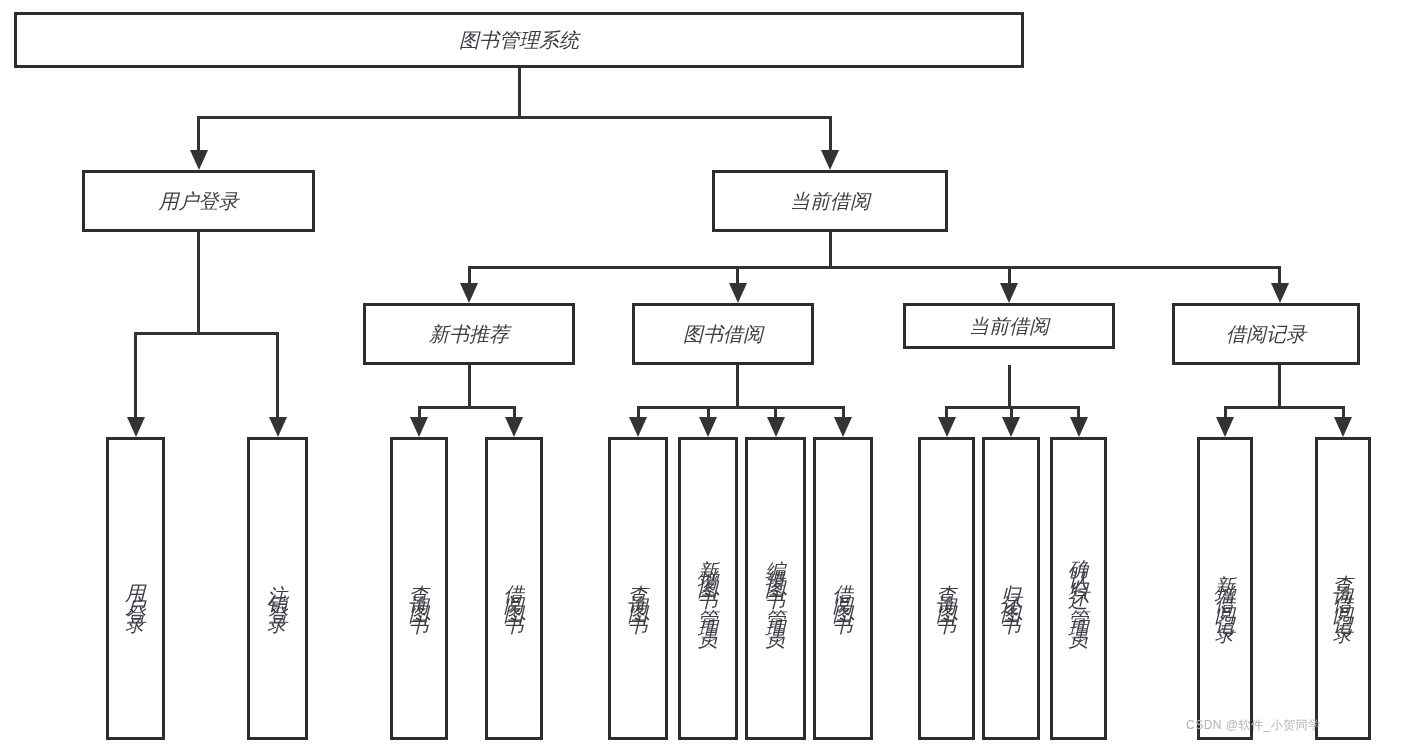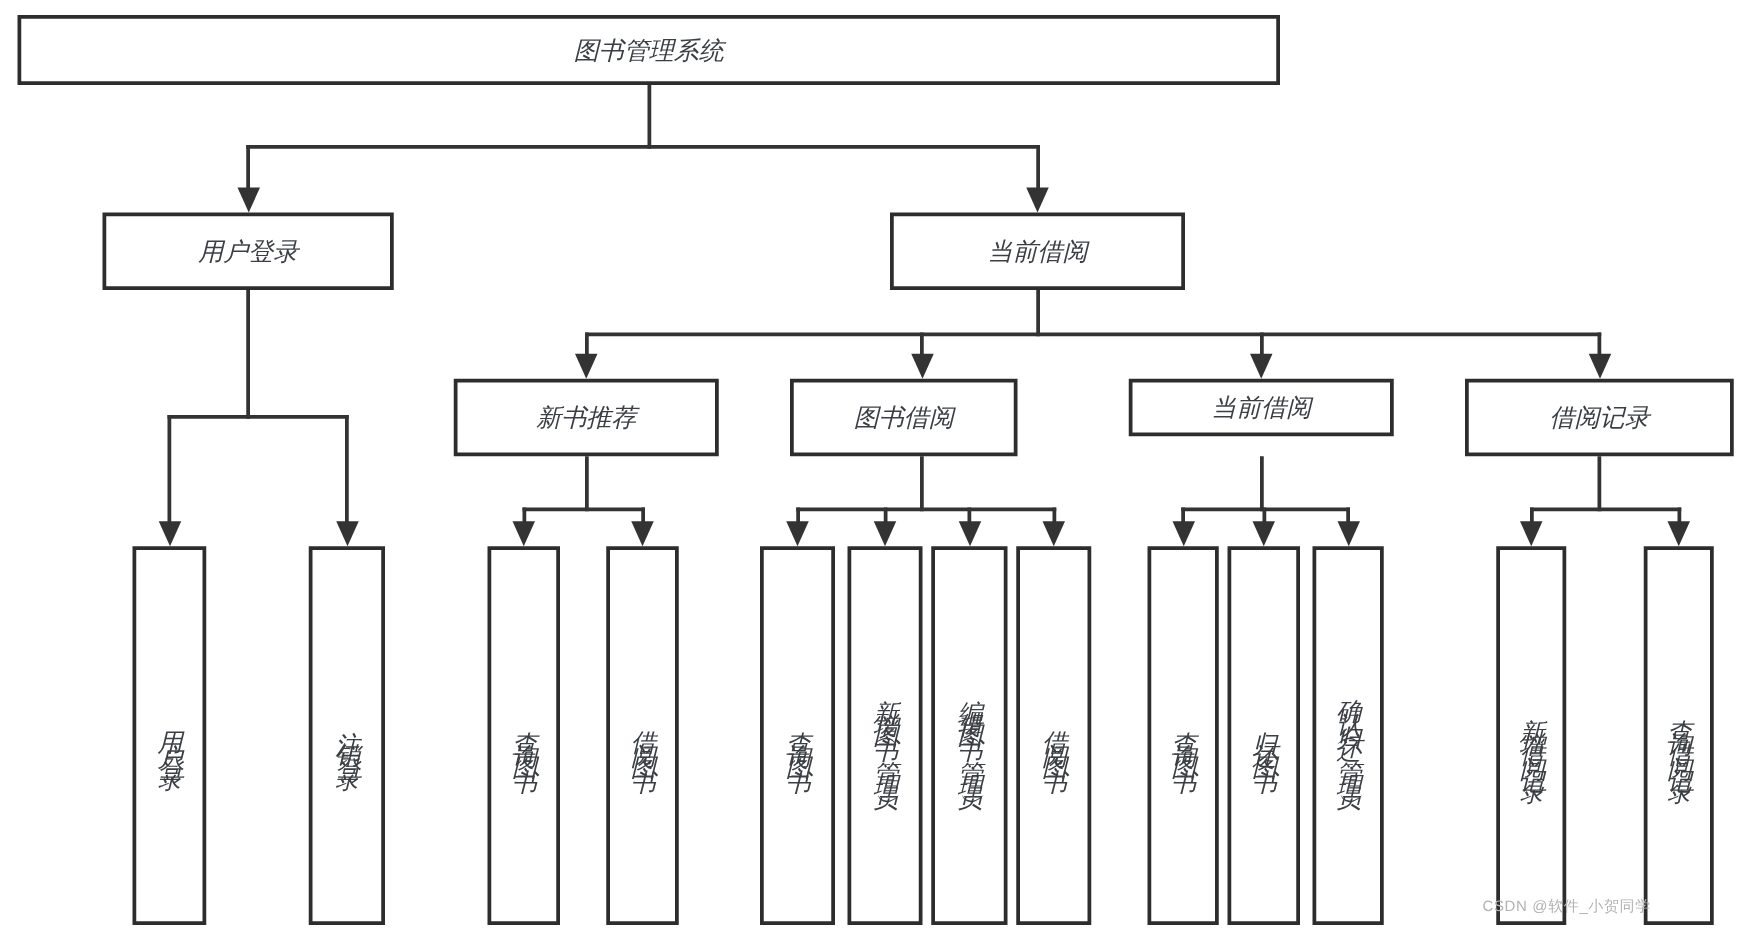--- a/index.html
+++ b/index.html
@@ -59,21 +59,21 @@
 
   <div class="node" style="left:363px;top:303px;width:212px;height:62px">
     <span class="label">新书推荐</span>
   </div>
   <div class="node" style="left:632px;top:303px;width:182px;height:62px">
     <span class="label">图书借阅</span>
   </div>
   <div class="node" style="left:903px;top:303px;width:212px;height:46px">
     <span class="label">当前借阅</span>
   </div>
-  <div class="node" style="left:1172px;top:303px;width:215px;height:62px">
+  <div class="node" style="left:1172px;top:303px;width:188px;height:62px">
     <span class="label">借阅记录</span>
   </div>
 
   <div class="node leaf" style="left:106px;width:59px">
     <span class="label">用户登录</span>
   </div>
   <div class="node leaf" style="left:247px;width:61px">
     <span class="label">注销登录</span>
   </div>
   <div class="node leaf" style="left:390px;width:58px">

